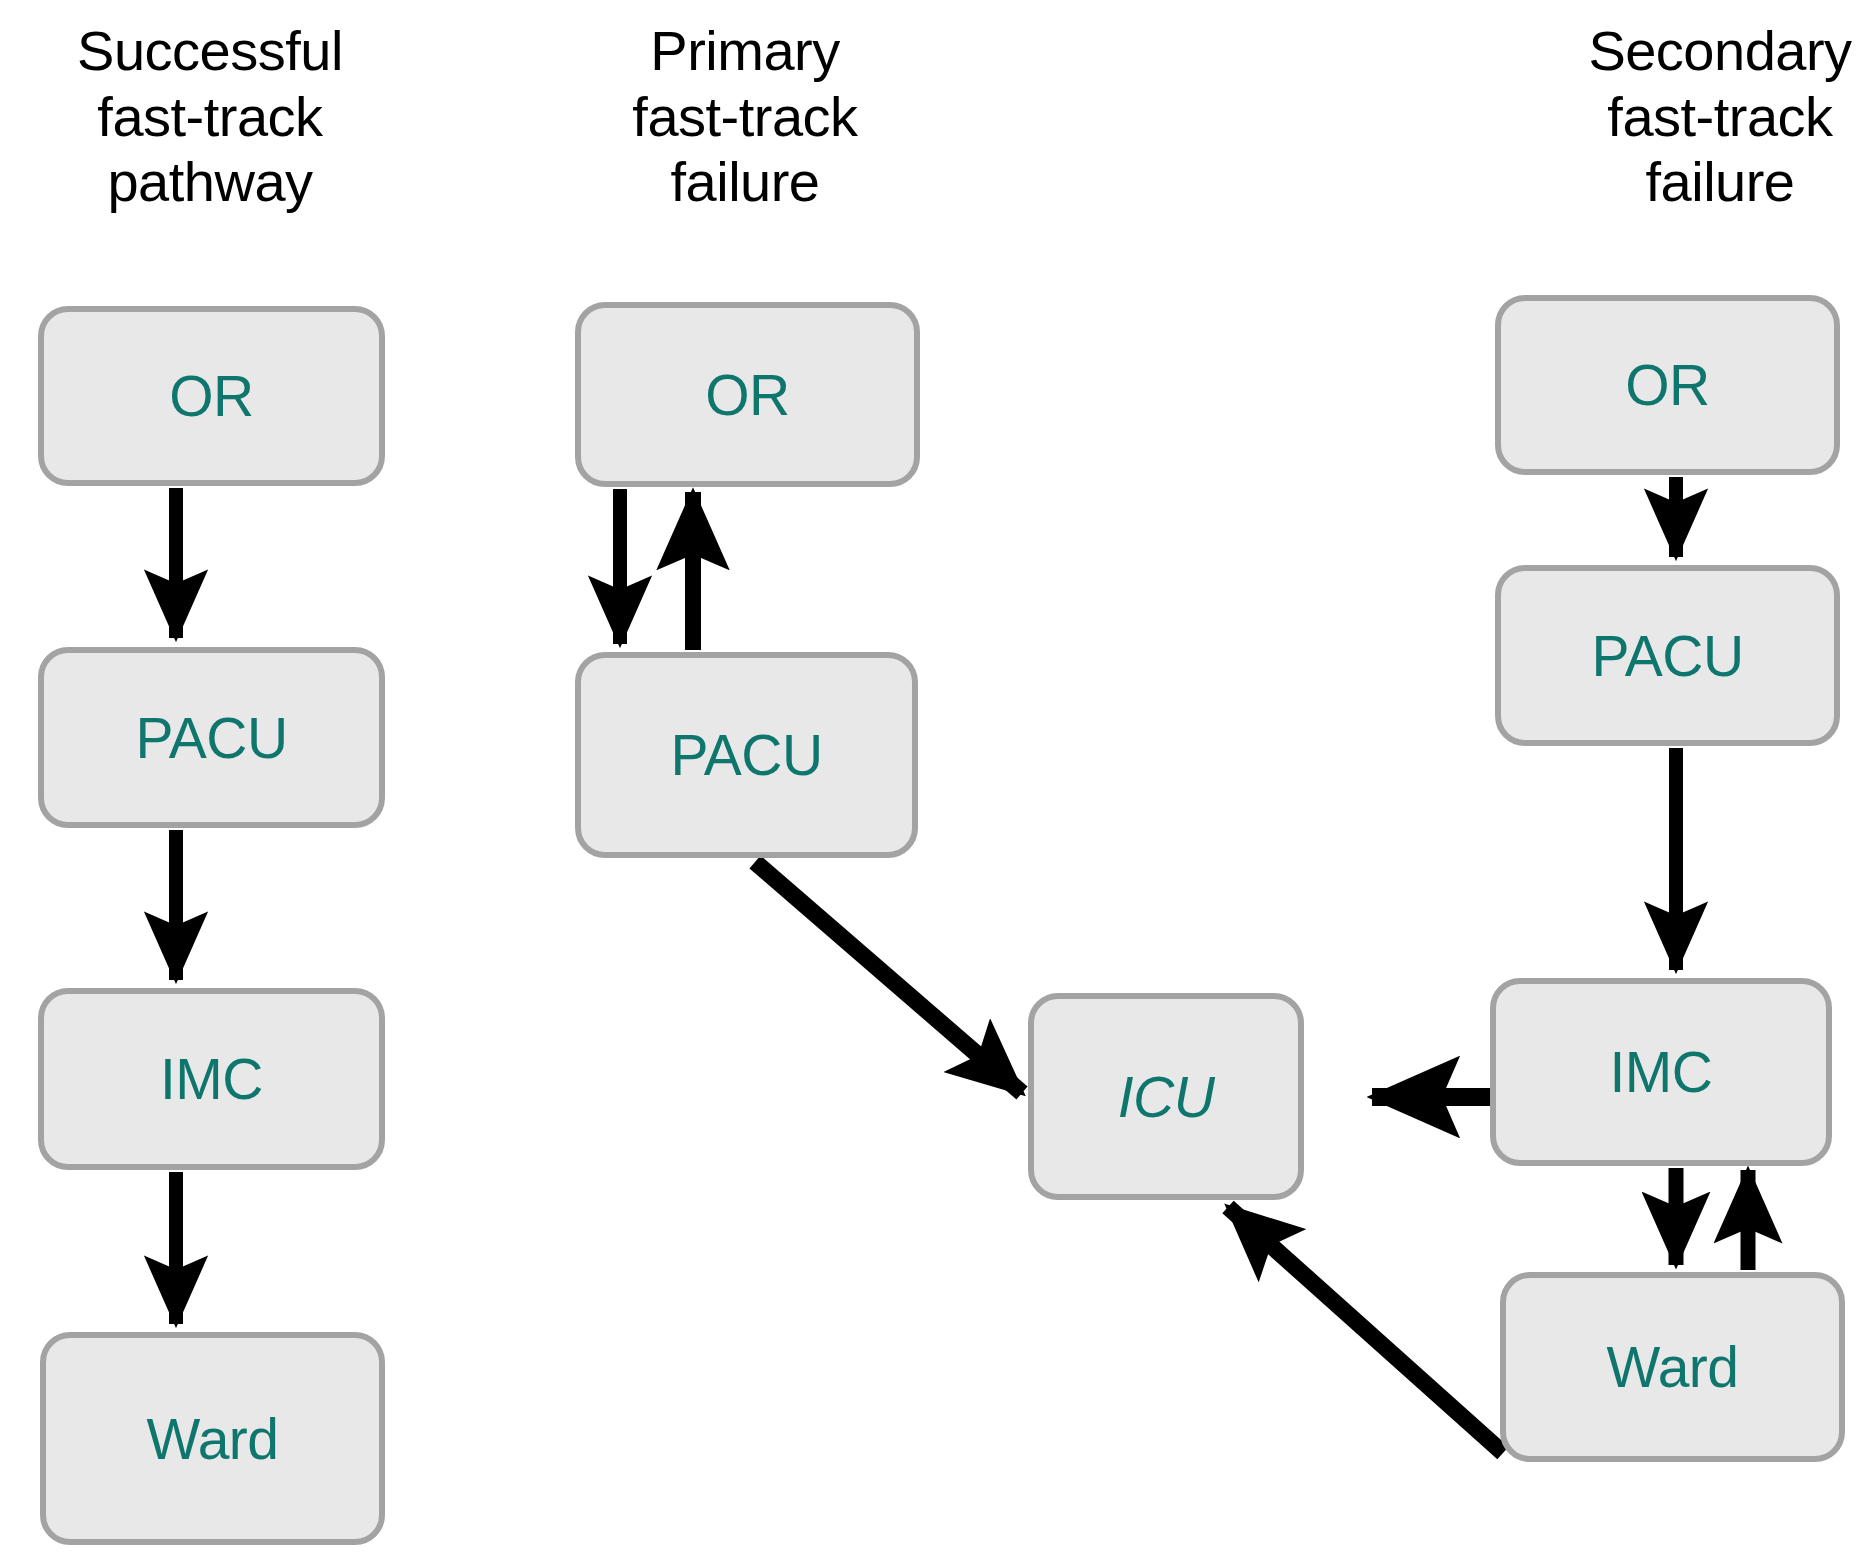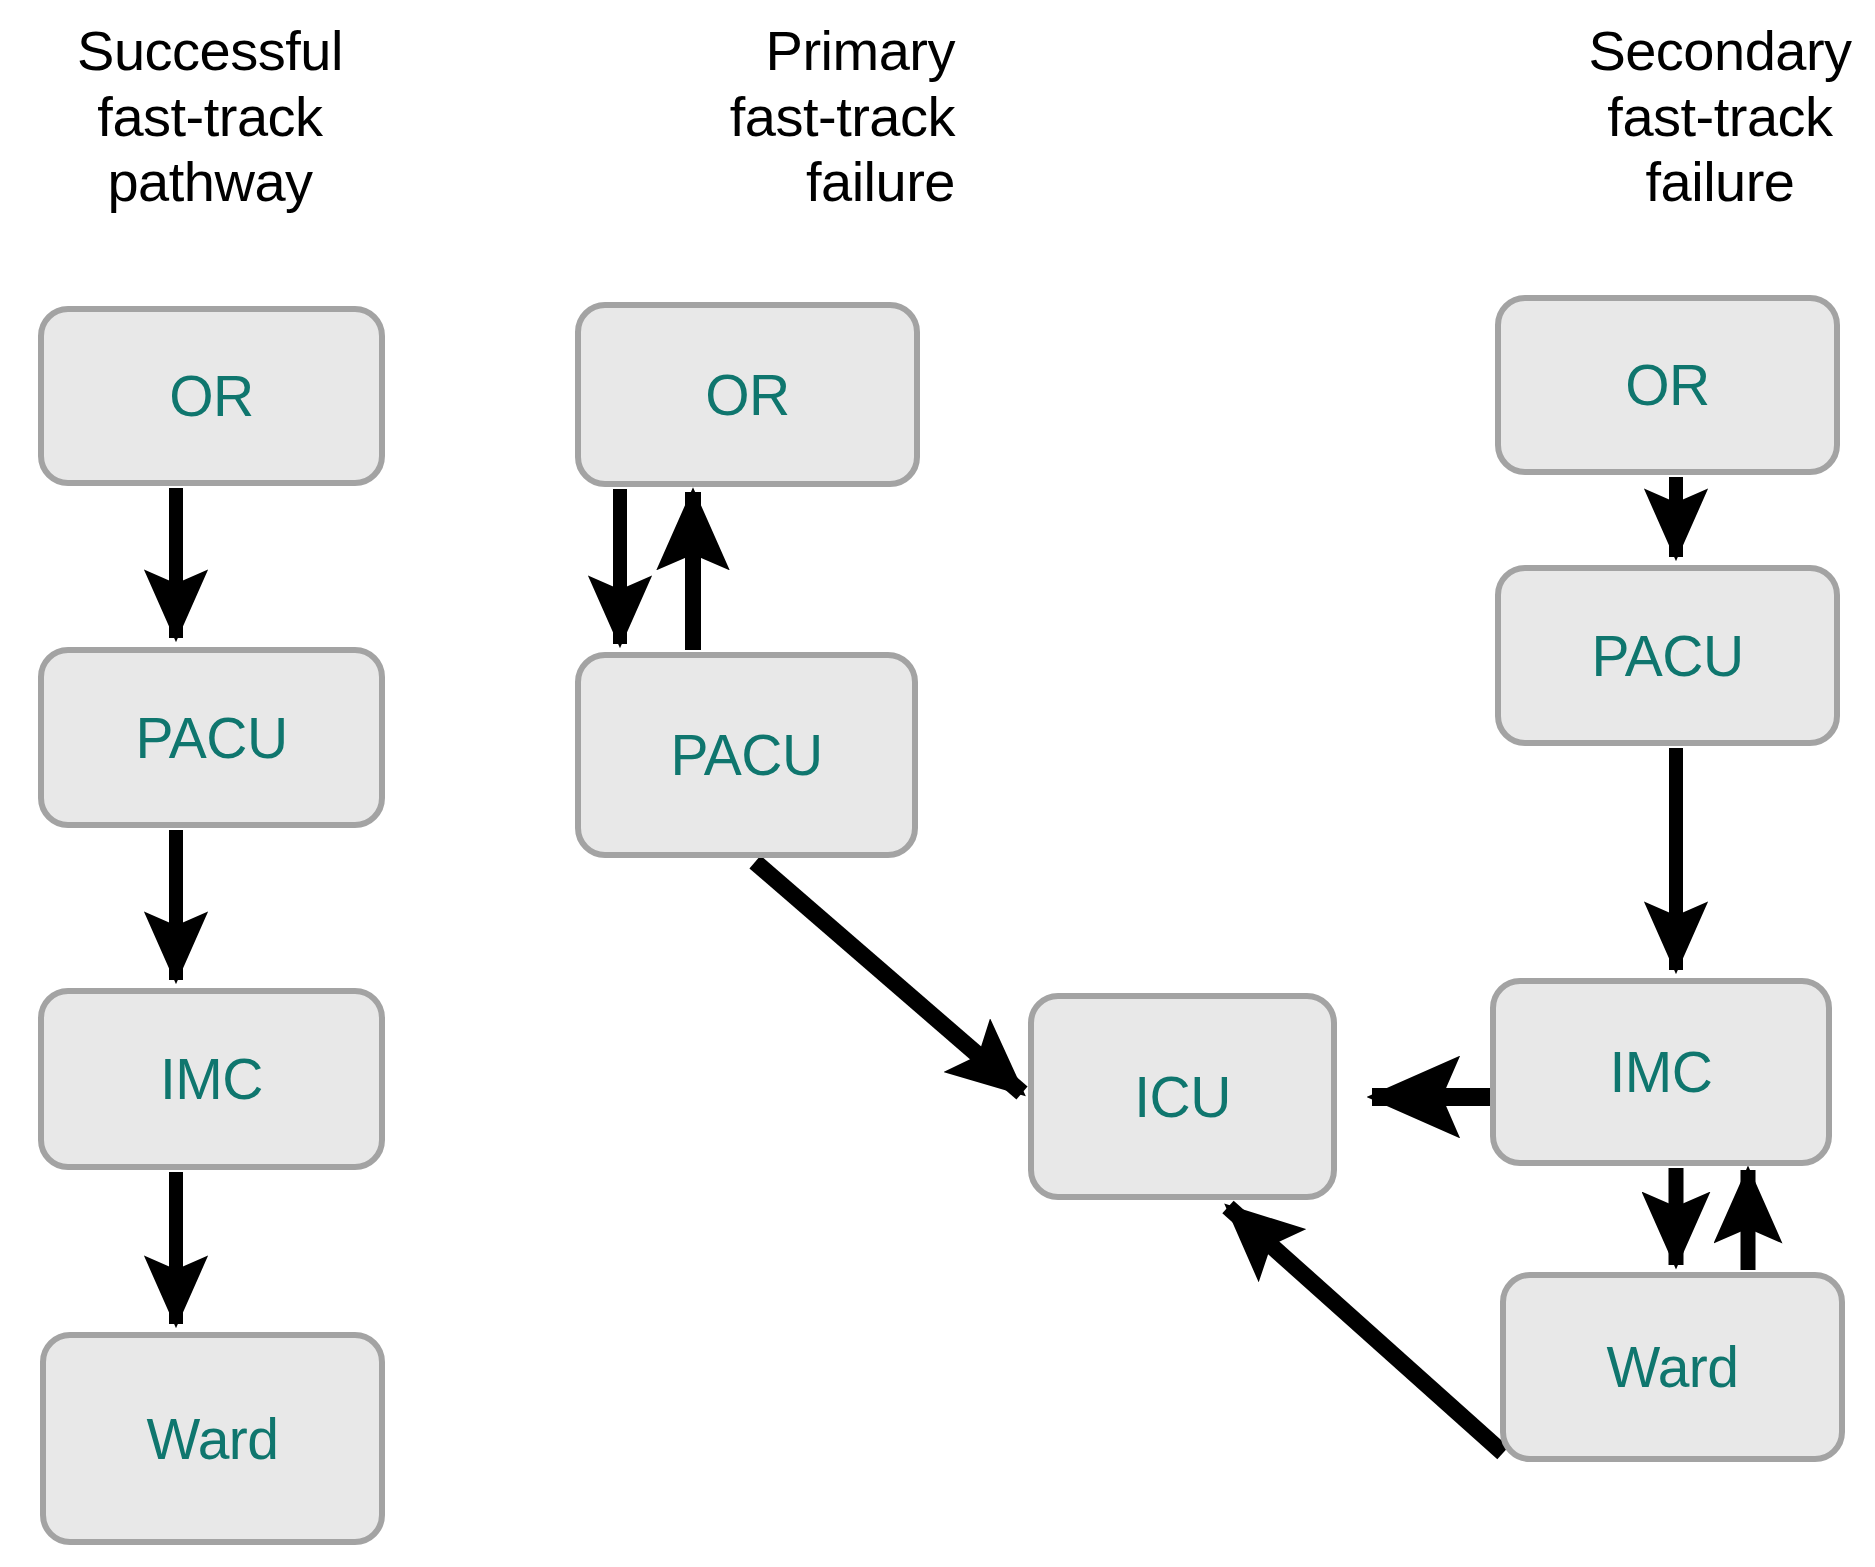--- a/index.html
+++ b/index.html
@@ -53,21 +53,21 @@
 </style>
 </head>
 <body>
 
 <div id="canvas">
 
   <div class="col-header" style="left:0px; top:18px; width:420px;">Successful
 fast-track
 pathway</div>
 
-  <div class="col-header" style="left:535px; top:18px; width:420px;text-align:right;">Primary
+  <div class="col-header" style="left:535px; top:18px; width:420px;">Primary
 fast-track
 failure</div>
 
   <div class="col-header" style="left:1510px; top:18px; width:420px;">Secondary
 fast-track
 failure</div>
 
   <svg id="edges" viewBox="0 0 1875 1567" xmlns="http://www.w3.org/2000/svg">
     <defs>
       <marker id="ah" markerWidth="5.2" markerHeight="4.6" refX="4.9" refY="2.3" orient="auto" markerUnits="strokeWidth">
@@ -108,21 +108,21 @@
     <span class="node-label">Ward</span>
   </div>
 
   <div class="node" style="left:575px; top:302px; width:345px; height:185px;">
     <span class="node-label">OR</span>
   </div>
   <div class="node" style="left:575px; top:652px; width:343px; height:206px;">
     <span class="node-label">PACU</span>
   </div>
 
-  <div class="node" style="left:1028px; top:993px; width:309px; height:207px;">
+  <div class="node" style="left:1028px; top:993px; width:276px; height:207px;font-style:italic;">
     <span class="node-label">ICU</span>
   </div>
 
   <div class="node" style="left:1495px; top:295px; width:345px; height:180px;">
     <span class="node-label">OR</span>
   </div>
   <div class="node" style="left:1495px; top:565px; width:345px; height:181px;">
     <span class="node-label">PACU</span>
   </div>
   <div class="node" style="left:1490px; top:978px; width:342px; height:188px;">

